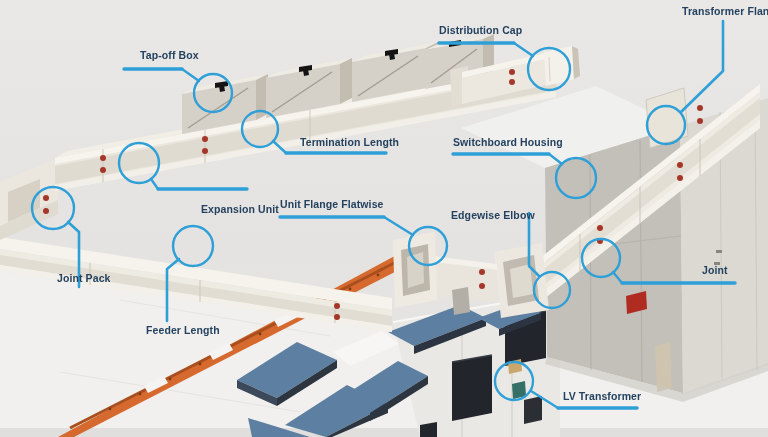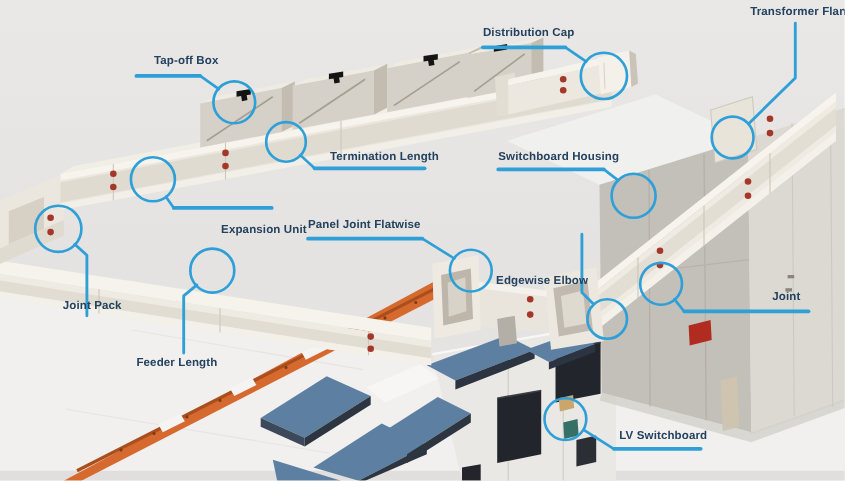--- a/index.html
+++ b/index.html
@@ -18,23 +18,23 @@
     white-space:nowrap;
     line-height:1;
   }
   .lb-tap-off{left:140px;top:50px;}
   .lb-termination{left:439px;top:25px;}
   .lb-trflange{left:682px;top:6px;}
   .lb-distribution{left:300px;top:137px;}
   .lb-trhousing{left:453px;top:137px;}
   .lb-expansion{left:201px;top:171px;margin-top:33px;}
   .lb-panelflange{left:280px;top:199px;}
-  .lb-edgewise{left:451px;top:210px;margin-top:40px;}
+  .lb-edgewise{left:451px;top:210px;}
   .lb-jointpack{left:57px;top:273px;}
-  .lb-feeder{left:124px;top:325px;}
+  .lb-feeder{left:146px;top:325px;}
   .lb-offset{left:702px;top:265px;}
   .lb-lvswitch{left:563px;top:391px;}
 </style>
 </head>
 <body>
 
 <div class="stage">
 
 <svg width="768" height="437" viewBox="0 0 768 437">
 
@@ -273,19 +273,19 @@
     <path d="M558,408 L531,391" stroke-width="2.4"></path>
   </g>
 </svg>
 
   <div class="callout lb-tap-off">Tap-off Box</div>
   <div class="callout lb-termination">Distribution Cap</div>
   <div class="callout lb-trflange">Transformer Flange</div>
   <div class="callout lb-distribution">Termination Length</div>
   <div class="callout lb-trhousing">Switchboard Housing</div>
   <div class="callout lb-expansion">Expansion Unit</div>
-  <div class="callout lb-panelflange">Panel Joint Flatwise</div>
+  <div class="callout lb-panelflange">Unit Flange Flatwise</div>
   <div class="callout lb-edgewise">Edgewise Elbow</div>
   <div class="callout lb-jointpack">Joint Pack</div>
   <div class="callout lb-feeder">Feeder Length</div>
   <div class="callout lb-offset">Joint</div>
-  <div class="callout lb-lvswitch">LV Switchboard</div>
+  <div class="callout lb-lvswitch">LV Transformer</div>
 </div>
 
 </body></html>

